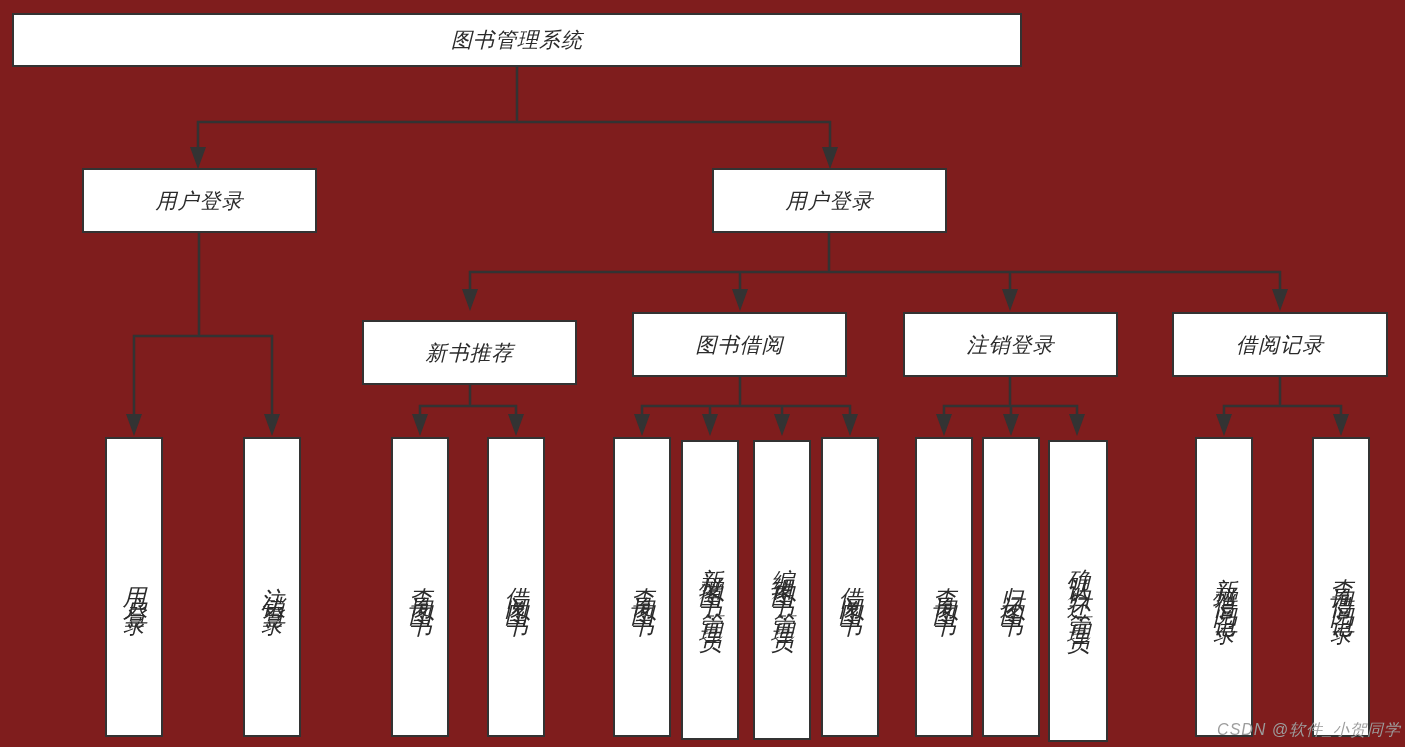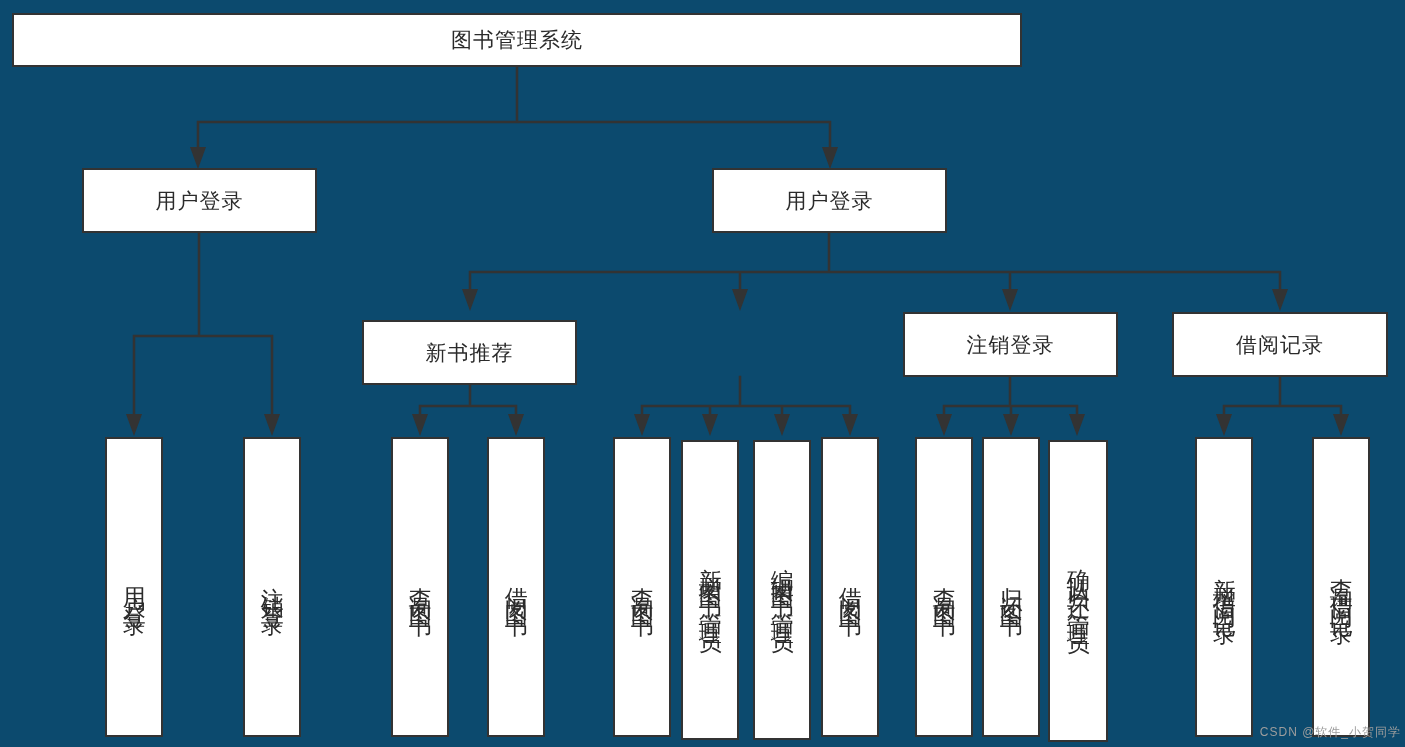--- a/index.html
+++ b/index.html
@@ -1,21 +1,22 @@
 <!DOCTYPE html>
 <html><head>
 <meta charset="utf-8">
 <style>
   html,body { margin:0; padding:0; background:#ffffff; }
   .canvas {
     position:relative;
     width:1405px; height:747px;
-    background:#0c4a6e;
+    background:#7f1d1d;
     font-family:"Liberation Sans","DejaVu Sans",sans-serif;
     overflow:hidden;
+    font-style:italic;
   }
   svg.wires { position:absolute; left:0; top:0; width:1405px; height:747px; }
   .node {
     position:absolute;
     background:#ffffff;
     border:2.5px solid #333333;
     box-sizing:border-box;
     display:flex; align-items:center; justify-content:center;
     color:#2b2b2b;
   }
@@ -28,21 +29,21 @@
     writing-mode:vertical-rl;
     text-orientation:mixed;
     font-size:23px;
     letter-spacing:9px;
     line-height:1.1;
     white-space:nowrap;
   }
   .watermark {
     position:absolute;
     right:4px; bottom:6px;
-    font-size:12px;
+    font-size:16px;
     color:#9d9d9d;
     letter-spacing:1px;
     z-index:5;
     white-space:nowrap;
   }
 </style>
 </head>
 <body>
 
 <div class="canvas">
@@ -94,20 +95,23 @@
   <div class="node h" style="left:82px;top:168px;width:235px;height:65px">
     <span>用户登录</span>
   </div>
   <div class="node h" style="left:712px;top:168px;width:235px;height:65px">
     <span>用户登录</span>
   </div>
 
   <div class="node h" style="left:362px;top:320px;width:215px;height:65px">
     <span>新书推荐</span>
   </div>
+  <div class="node h" style="left:632px;top:312px;width:215px;height:65px">
+    <span>图书借阅</span>
+  </div>
   <div class="node h" style="left:903px;top:312px;width:215px;height:65px">
     <span>注销登录</span>
   </div>
   <div class="node h" style="left:1172px;top:312px;width:216px;height:65px">
     <span>借阅记录</span>
   </div>
 
   <div class="node v" style="left:105px;top:437px;width:58px;height:300px">
     <span>用户登录</span>
   </div>

